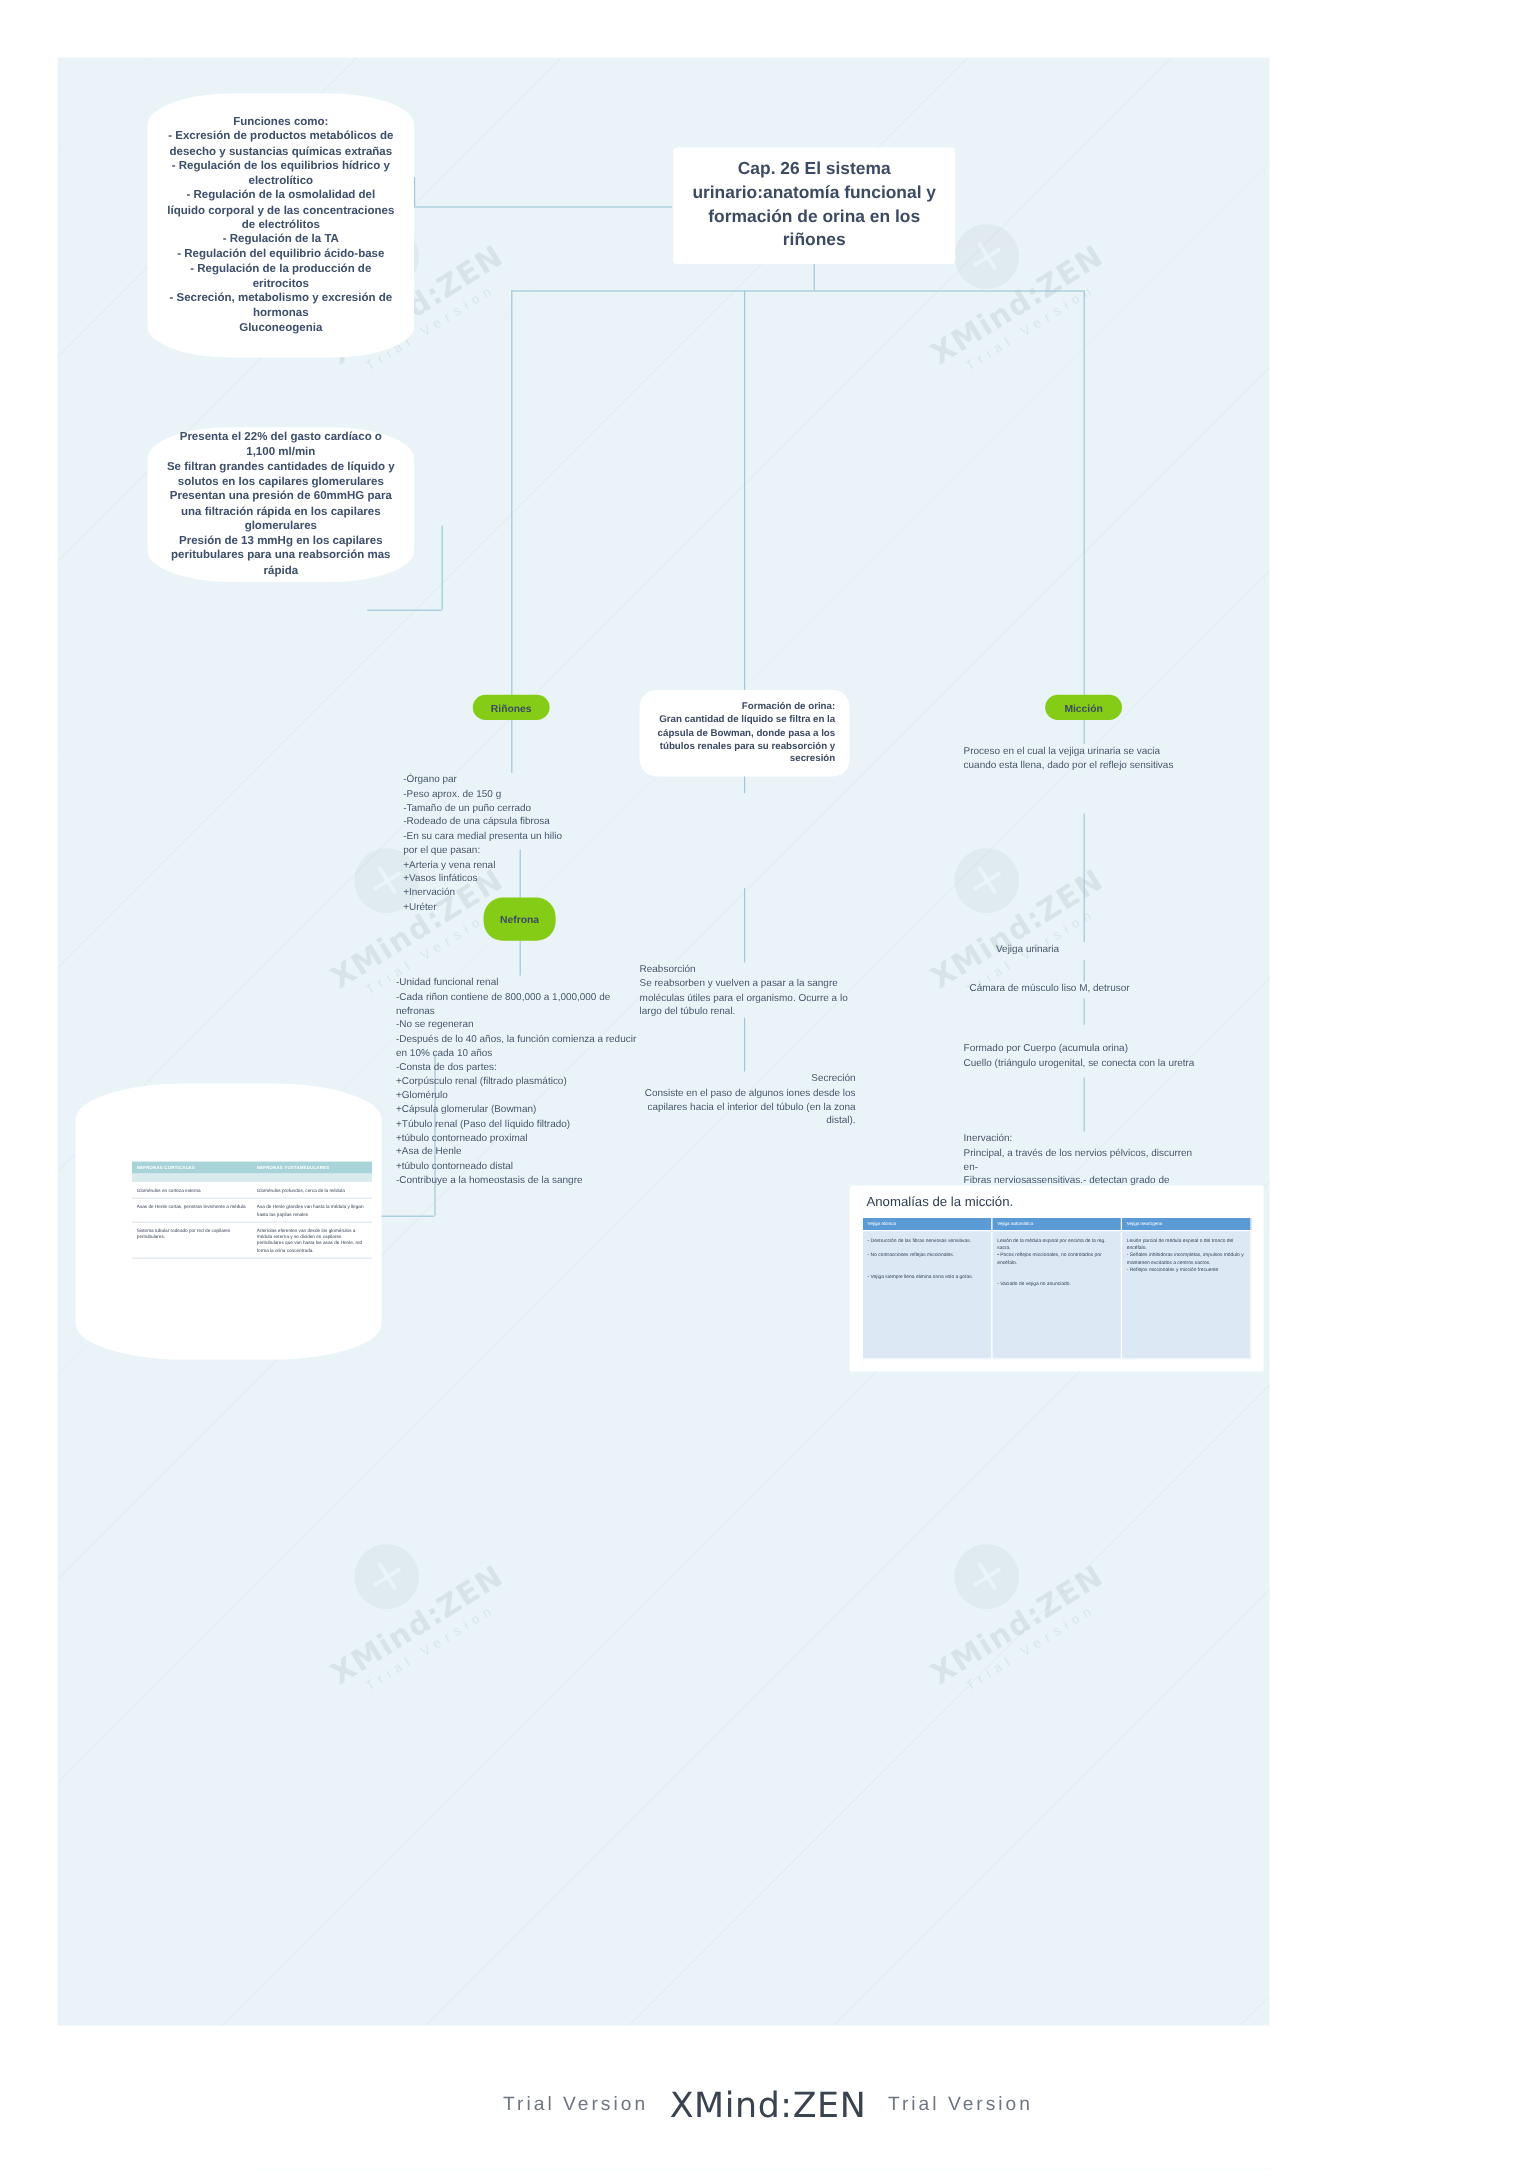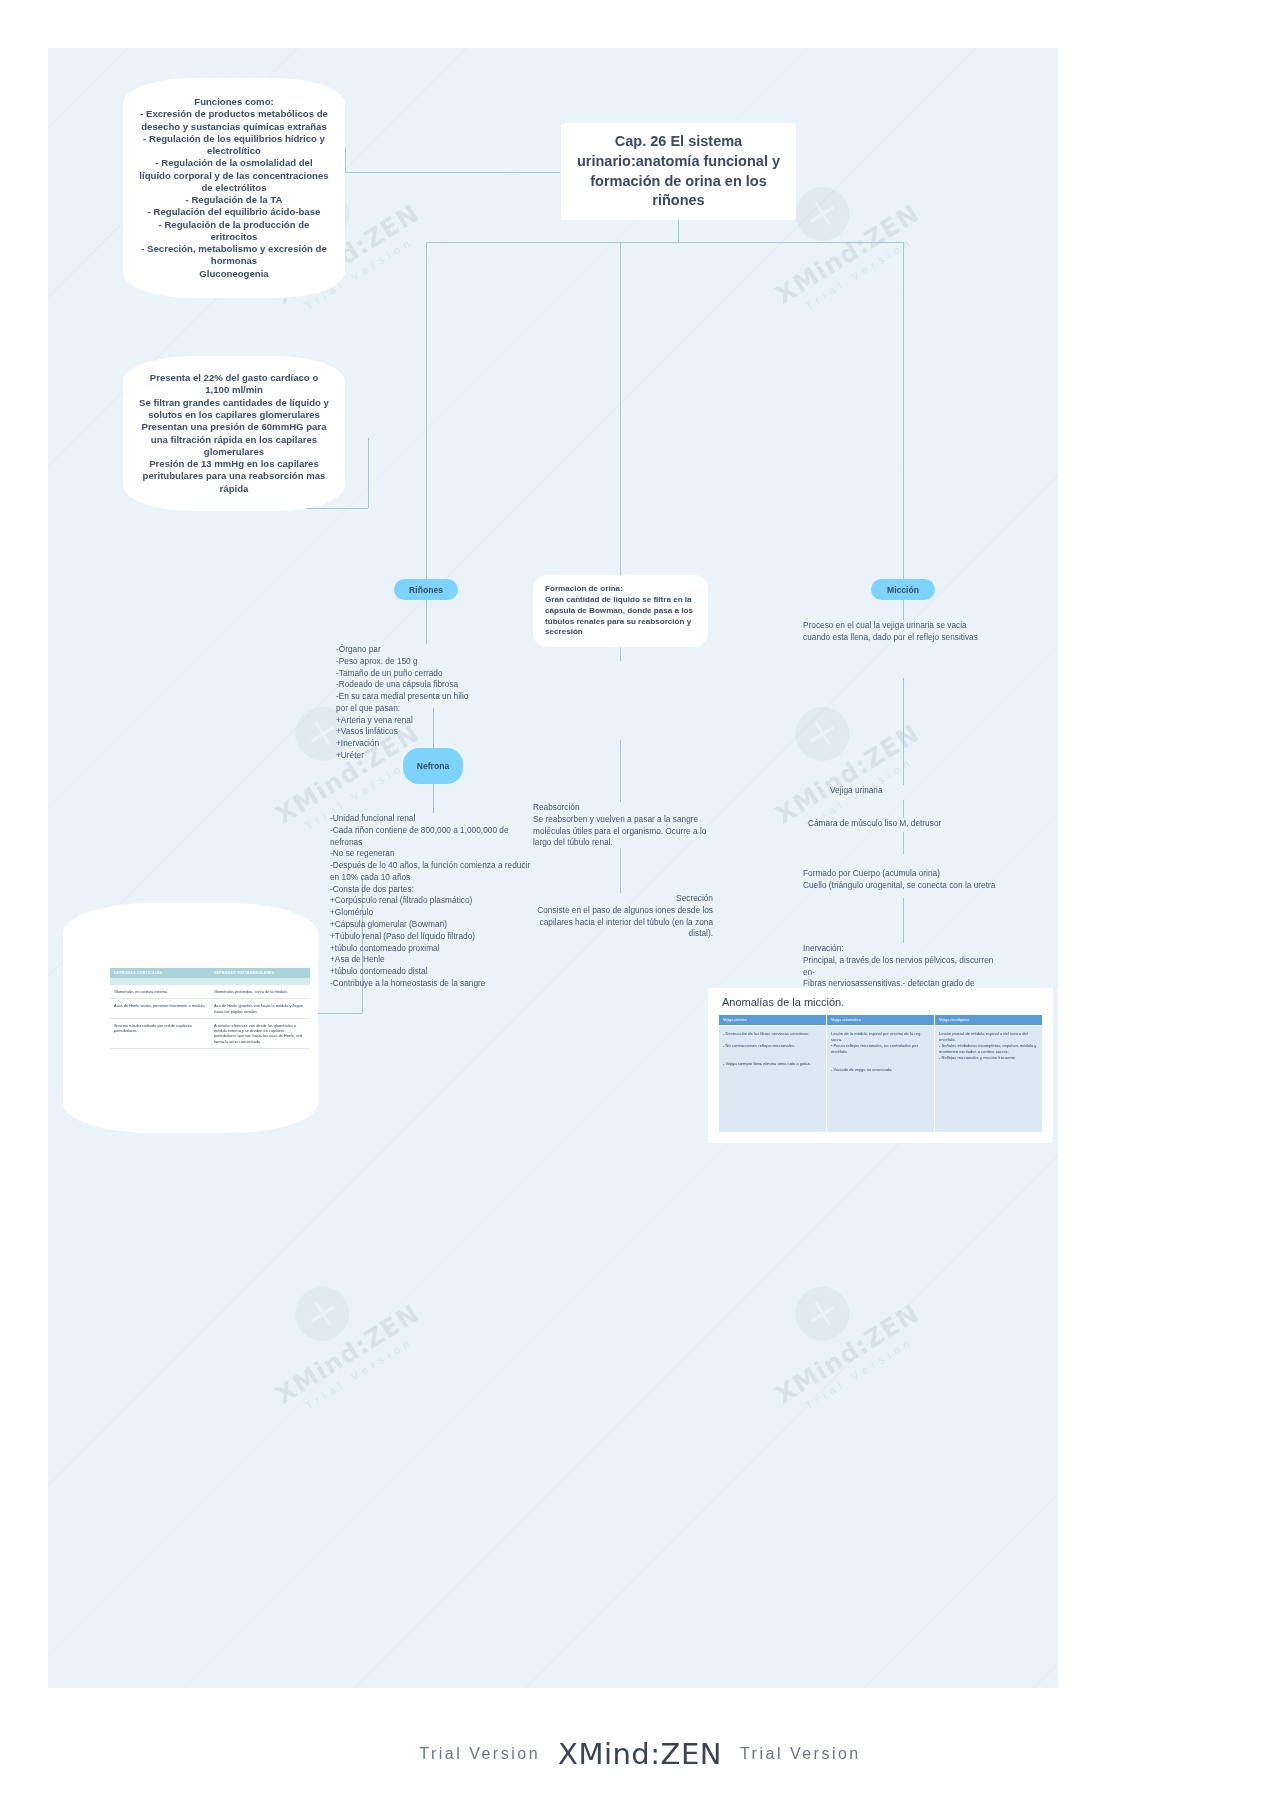--- a/index.html
+++ b/index.html
@@ -46,37 +46,37 @@
     background:#ffffff;
     border-radius:70px/26px;
     color:#3d4f6b;
     font-weight:bold;
     text-align:center;
     line-height:1.28;
     display:flex;align-items:center;justify-content:center;
     padding:12px 16px;
   }
   .cloud-fn{left:75px;top:30px;width:222px;height:220px;font-size:9.6px;}
-  .cloud-flow{left:75px;top:308px;width:222px;height:155px;font-size:9.6px;}
+  .cloud-flow{left:75px;top:308px;width:222px;height:129px;font-size:9.6px;}
   .cloud-tbl{left:15px;top:855px;width:255px;height:230px;border-radius:90px/30px;background:#ffffff;}
 
   .pill{
-    background:#7dd3fc;border-radius:16px;
+    background:#84cc16;border-radius:16px;
     display:flex;align-items:center;justify-content:center;
     font-size:8.6px;font-weight:bold;color:#3c4a63;text-align:center;
     padding:5px 12px;
   }
   .pill-rinones{left:346px;top:531px;width:64px;height:21px;}
   .pill-nefrona{left:355px;top:700px;width:60px;height:36px;}
   .pill-miccion{left:823px;top:531px;width:64px;height:21px;}
 
   .blob{
     background:#ffffff;border-radius:14px;
     padding:9px 12px;
-    font-size:8.1px;font-weight:bold;color:#3c4a63;line-height:1.34;
+    font-size:8.1px;font-weight:bold;color:#3c4a63;line-height:1.34;text-align:right;
   }
   .blob-formacion{left:485px;top:527px;width:175px;}
 
   .plain{
     color:#47566e;font-size:8.3px;line-height:1.42;white-space:pre-line;
   }
 
   .txt-rinones{left:288px;top:596px;width:190px;}
   .txt-nefrona{left:282px;top:765px;width:205px;}
   .txt-filtracion{left:485px;top:613px;width:190px;}

